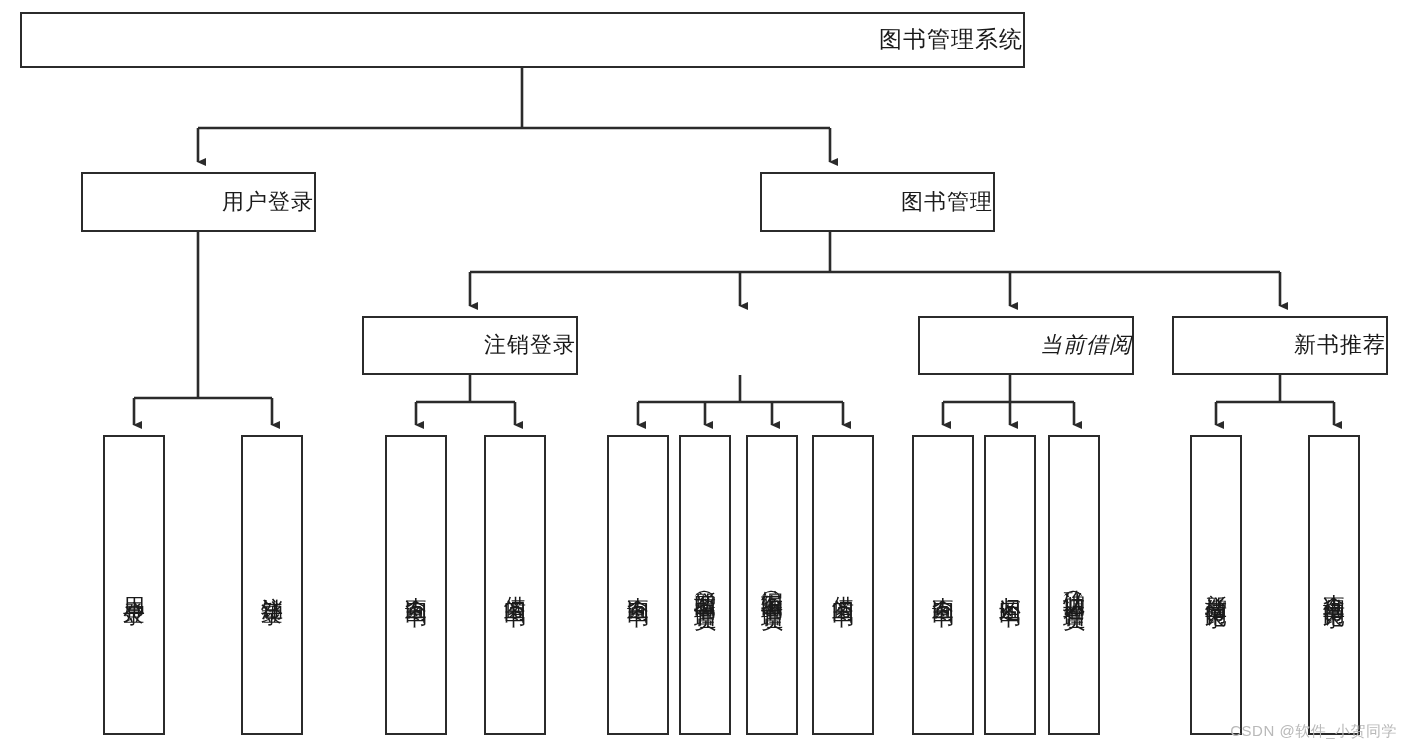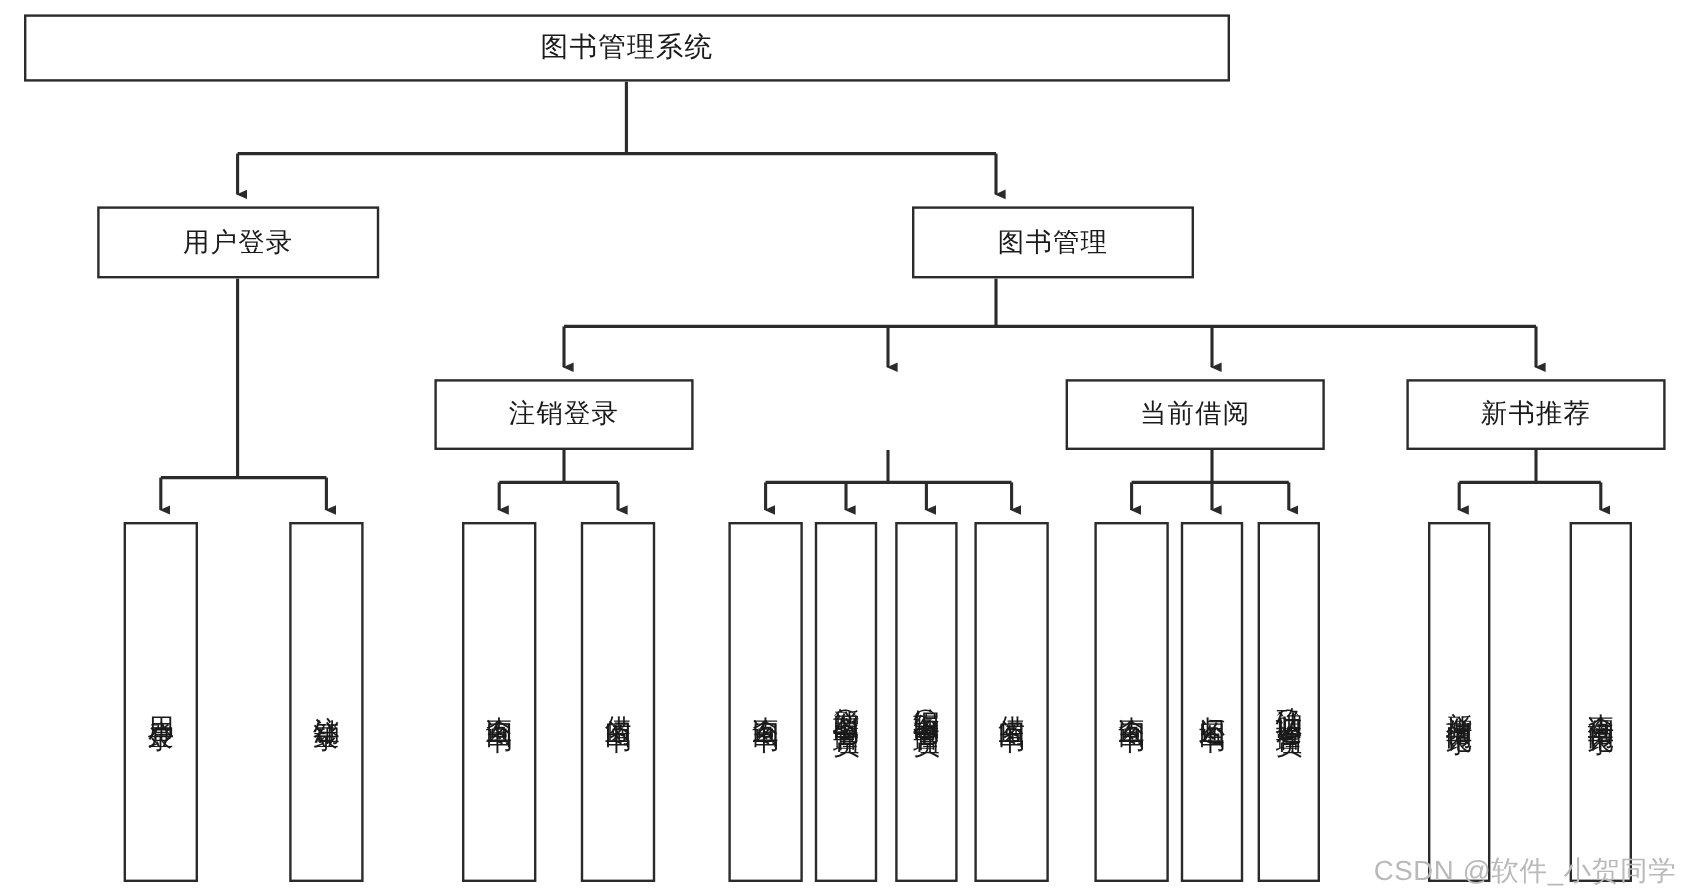--- a/index.html
+++ b/index.html
@@ -34,20 +34,21 @@
     display: flex;
     align-items: center;
     justify-content: center;
     text-align: center;
     z-index: 2;
   }
   .node.horiz {
     font-size: 22px;
     letter-spacing: 1px;
     line-height: 1.2;
+    justify-content: flex-end;
   }
   .node.root {
     font-size: 23px;
   }
   .node.vert {
     writing-mode: vertical-rl;
     text-orientation: upright;
     font-size: 22px;
     letter-spacing: 3px;
     line-height: 1.1;
@@ -57,21 +58,21 @@
   }
   .node.vert .vlabel {
     writing-mode: vertical-rl;
     text-orientation: upright;
     display: block;
   }
   .watermark {
     position: absolute;
     right: 8px;
     bottom: 6px;
-    font-size: 23px;
+    font-size: 15px;
     color: #b9b9b9;
     letter-spacing: 0.5px;
     z-index: 3;
     white-space: nowrap;
   }
 </style>
 </head>
 <body>
 
 <div id="canvas">
@@ -136,21 +137,21 @@
 
   <div class="node horiz" style="left:712px; top:172px; width:235px; height:60px;margin-left:48px;">
     <span>图书管理</span>
   </div>
 
   <div class="node horiz" style="left:362px; top:316px; width:216px; height:59px;">
     <span>注销登录</span>
   </div>
 
 
-  <div class="node horiz" style="left:888px; top:316px; width:216px; height:59px;">
+  <div class="node horiz" style="left:918px; top:316px; width:216px; height:59px;font-style:italic;">
     <span>当前借阅</span>
   </div>
 
   <div class="node horiz" style="left:1172px; top:316px; width:216px; height:59px;">
     <span>新书推荐</span>
   </div>
 
   <div class="node vert" style="left:103px; top:435px; width:62px; height:300px;">
     <span class="vlabel">用户登录</span>
   </div>

